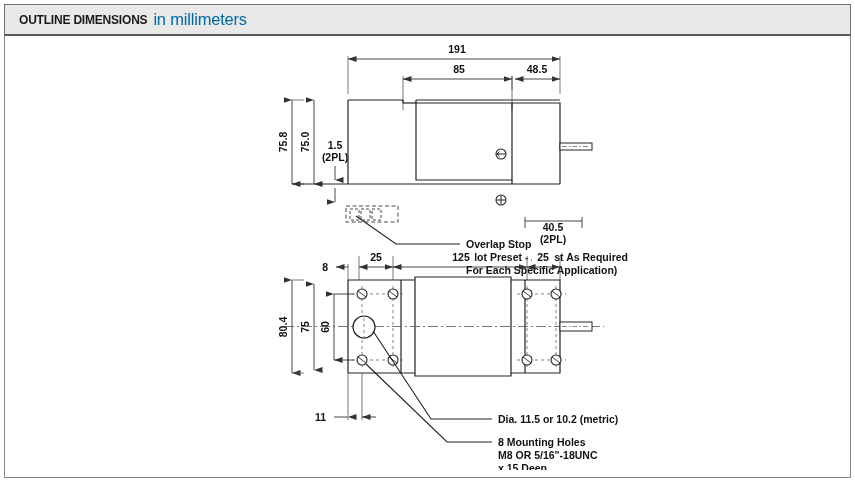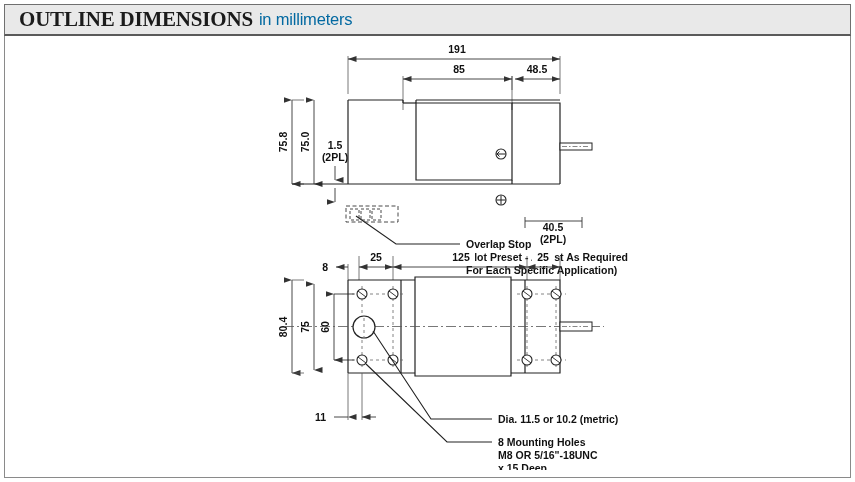--- a/index.html
+++ b/index.html
@@ -30,25 +30,24 @@
     width: 847px; height: 32px;
     background: #e9e9e9;
     border: 1px solid #6f6f6f;
     border-bottom: 2px solid #5a5a5a;
     display: flex;
     align-items: center;
     padding-left: 14px;
     white-space: nowrap;
   }
   #titlebar .t-strong {
-    font-size: 21px;
+    font-size: 12px;
     font-weight: bold;
     color: #1b1b1b;
     letter-spacing: -0.2px;
-    font-family: Liberation Serif, serif;
   }
   #titlebar .t-light {
     font-size: 16.5px;
     font-weight: normal;
     color: #0369a1;
     margin-left: 6px;
     letter-spacing: -0.2px;
   }
   
   #canvas {

